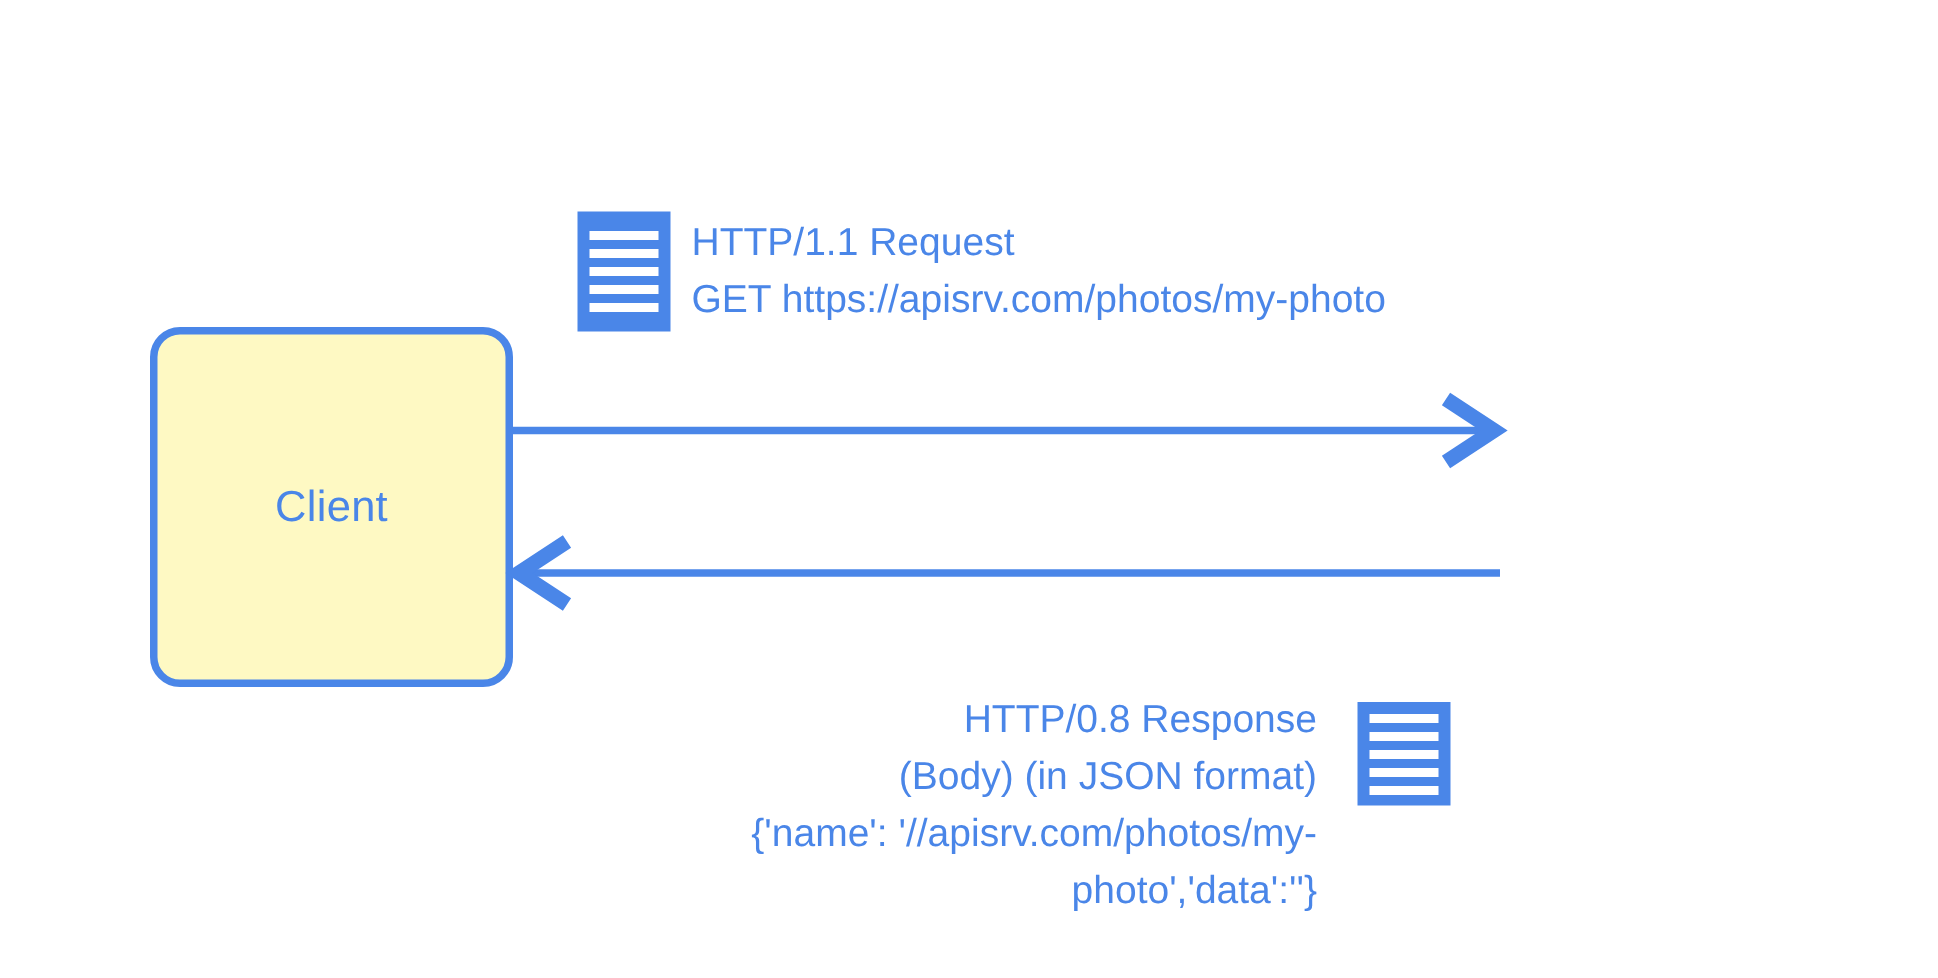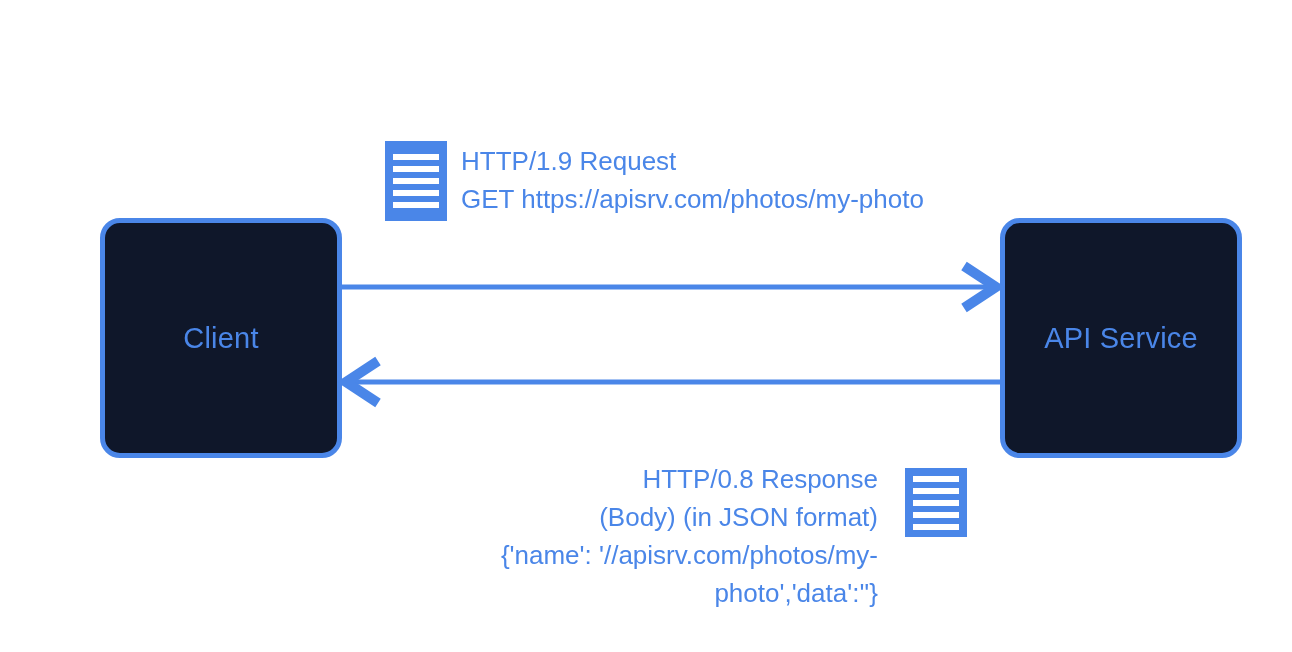--- a/index.html
+++ b/index.html
@@ -15,21 +15,21 @@
     width: 1292px;
     height: 652px;
     background: #ffffff;
     overflow: hidden;
   }
 
   
   .node {
     position: absolute;
     box-sizing: border-box;
-    background: #0f172a;
+    background: #fef9c3;
     border: 5px solid #4a86e8;
     border-radius: 20px;
     display: flex;
     align-items: center;
     justify-content: center;
   }
   .node-label {
     color: #4a86e8;
     font-size: 29px;
     line-height: 1.2;
@@ -117,23 +117,20 @@
 </style>
 </head>
 <body>
 
 <div id="canvas">
 
   <div id="node-client" class="node">
     <span class="node-label">Client</span>
   </div>
 
-  <div id="node-api" class="node">
-    <span class="node-label">API Service</span>
-  </div>
 
   <svg id="arrow-request" class="arrow-svg" viewBox="0 0 658 50">
     <line x1="0" y1="25" x2="648" y2="25" stroke="#4a86e8" stroke-width="5"></line>
     <polyline points="622,4 654,25 622,46" fill="none" stroke="#4a86e8" stroke-width="10" stroke-linecap="butt" stroke-linejoin="miter"></polyline>
   </svg>
 
   <svg id="arrow-response" class="arrow-svg" viewBox="0 0 658 50">
     <line x1="10" y1="25" x2="658" y2="25" stroke="#4a86e8" stroke-width="5"></line>
     <polyline points="36,4 4,25 36,46" fill="none" stroke="#4a86e8" stroke-width="10" stroke-linecap="butt" stroke-linejoin="miter"></polyline>
   </svg>
@@ -147,21 +144,21 @@
   </div>
 
   <div id="icon-response" class="doc-icon">
     <span class="doc-line"></span>
     <span class="doc-line"></span>
     <span class="doc-line"></span>
     <span class="doc-line"></span>
     <span class="doc-line"></span>
   </div>
 
-  <div id="label-request" class="annotation">HTTP/1.9 Request
+  <div id="label-request" class="annotation">HTTP/1.1 Request
 GET https://apisrv.com/photos/my-photo</div>
 
   <div id="label-response" class="annotation">HTTP/0.8 Response
 (Body) (in JSON format)
 {'name': '//apisrv.com/photos/my-
 photo','data':''}</div>
 
 </div>
 
 </body></html>

